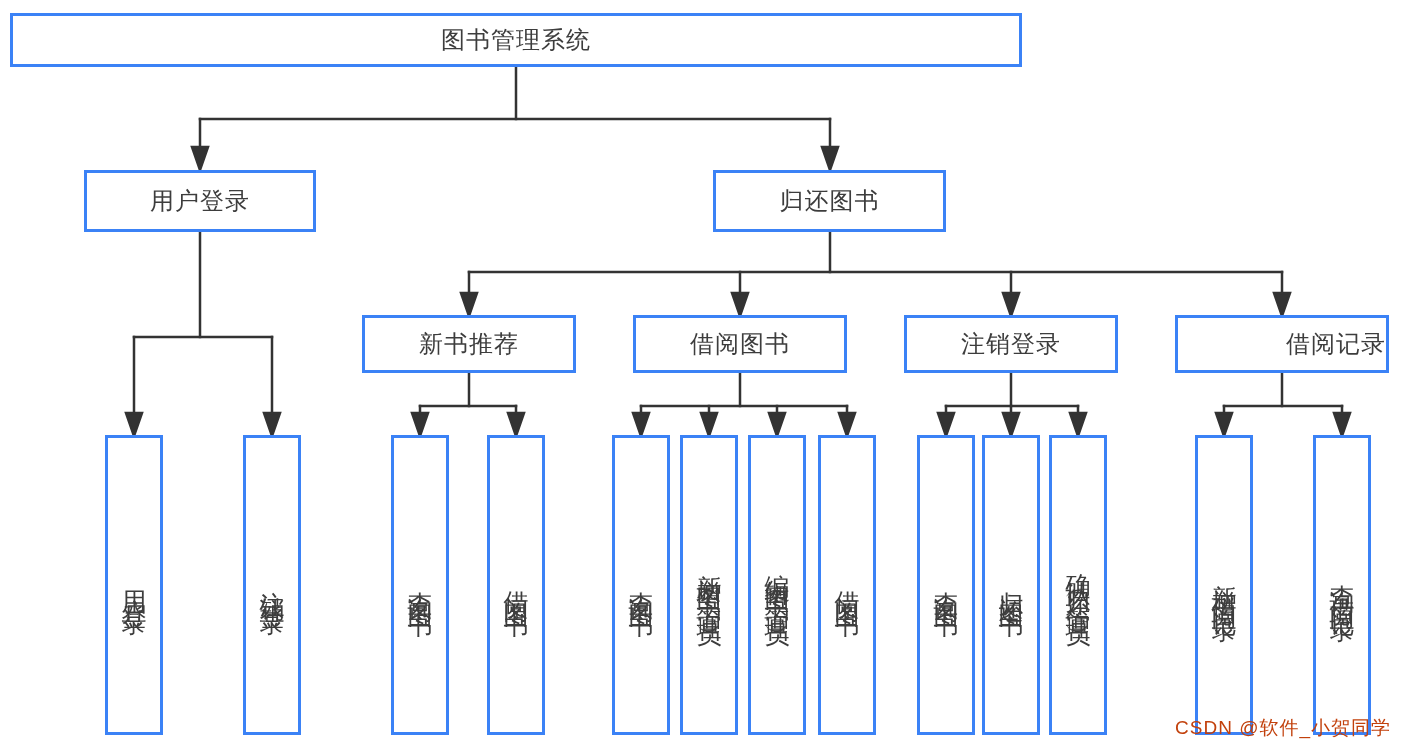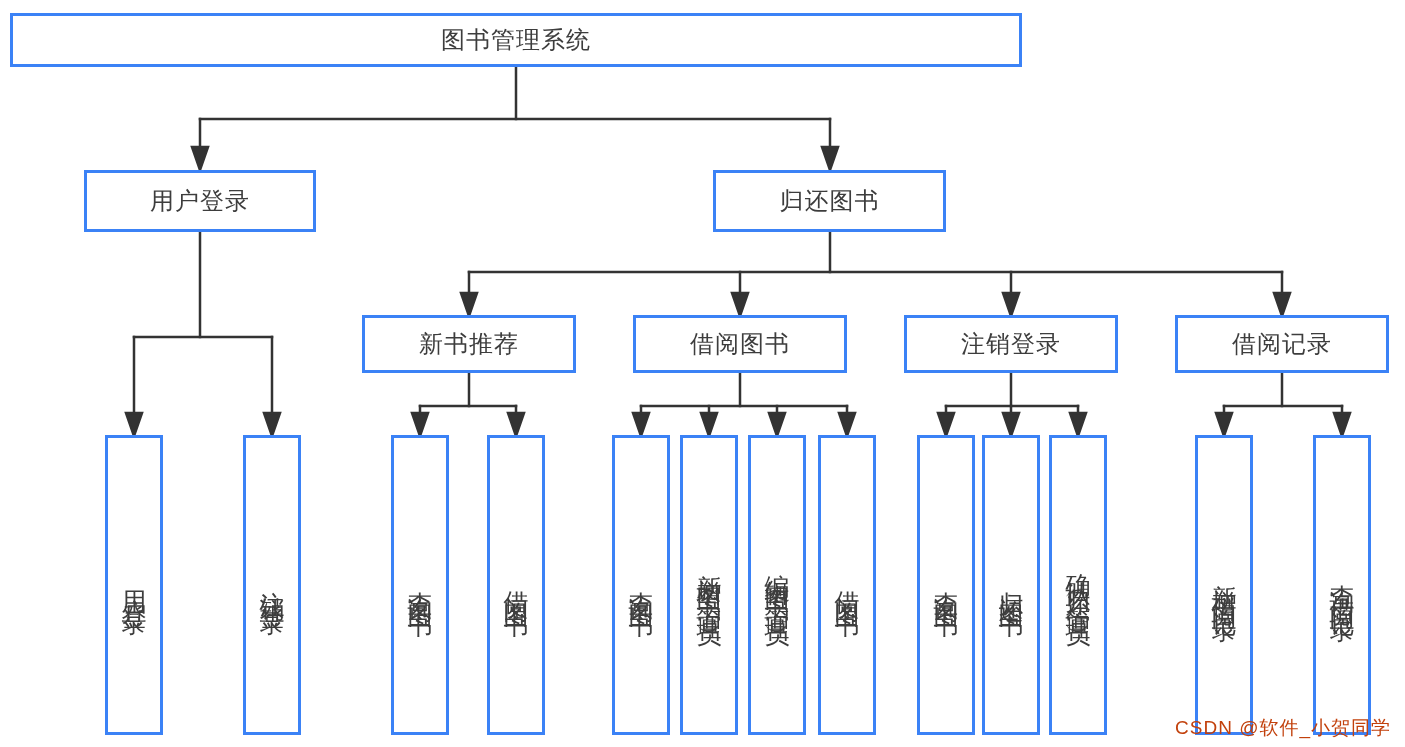--- a/index.html
+++ b/index.html
@@ -142,21 +142,21 @@
 
   <div class="node h" style="left:362px; top:315px; width:214px; height:58px;">
     <span class="lbl">新书推荐</span>
   </div>
   <div class="node h" style="left:633px; top:315px; width:214px; height:58px;">
     <span class="lbl">借阅图书</span>
   </div>
   <div class="node h" style="left:904px; top:315px; width:214px; height:58px;">
     <span class="lbl">注销登录</span>
   </div>
-  <div class="node h" style="left:1175px; top:315px; width:214px; height:58px;">
+  <div class="node h" style="left:1175px; top:315px; width:214px; height:58px;justify-content:flex-end;">
     <span class="lbl">借阅记录</span>
   </div>
 
   <div class="node v" style="left:105px; top:435px; width:58px; height:300px;">
     <span class="lbl">用户登录</span>
   </div>
   <div class="node v" style="left:243px; top:435px; width:58px; height:300px;">
     <span class="lbl">注销登录</span>
   </div>
 

